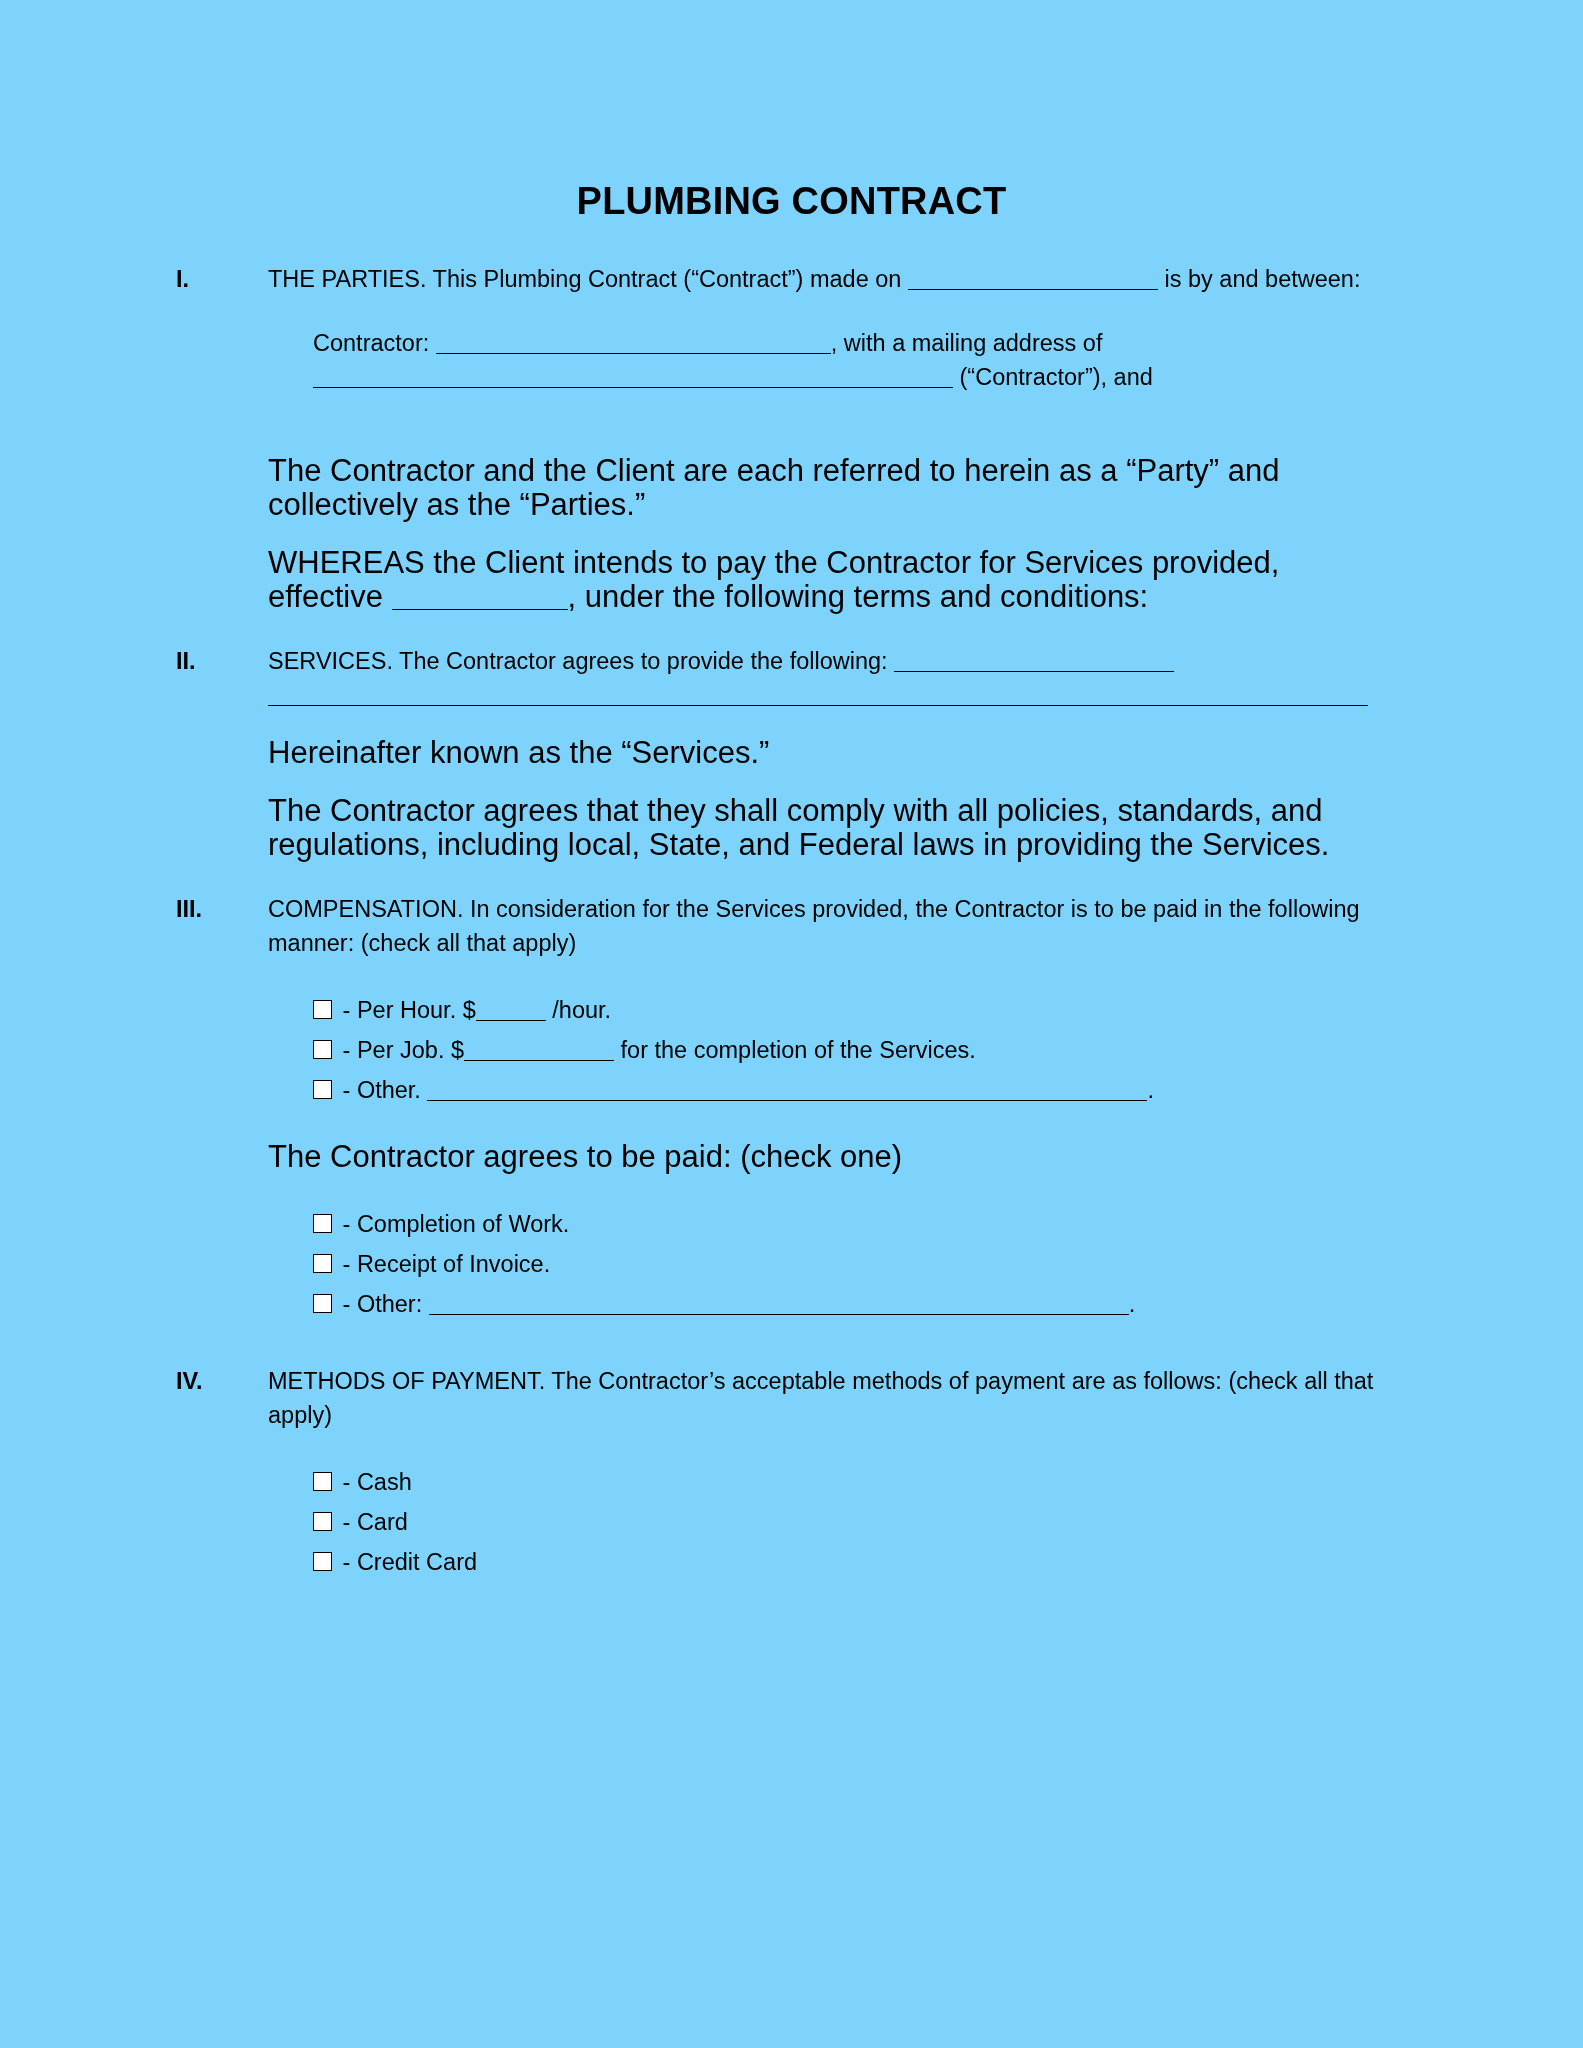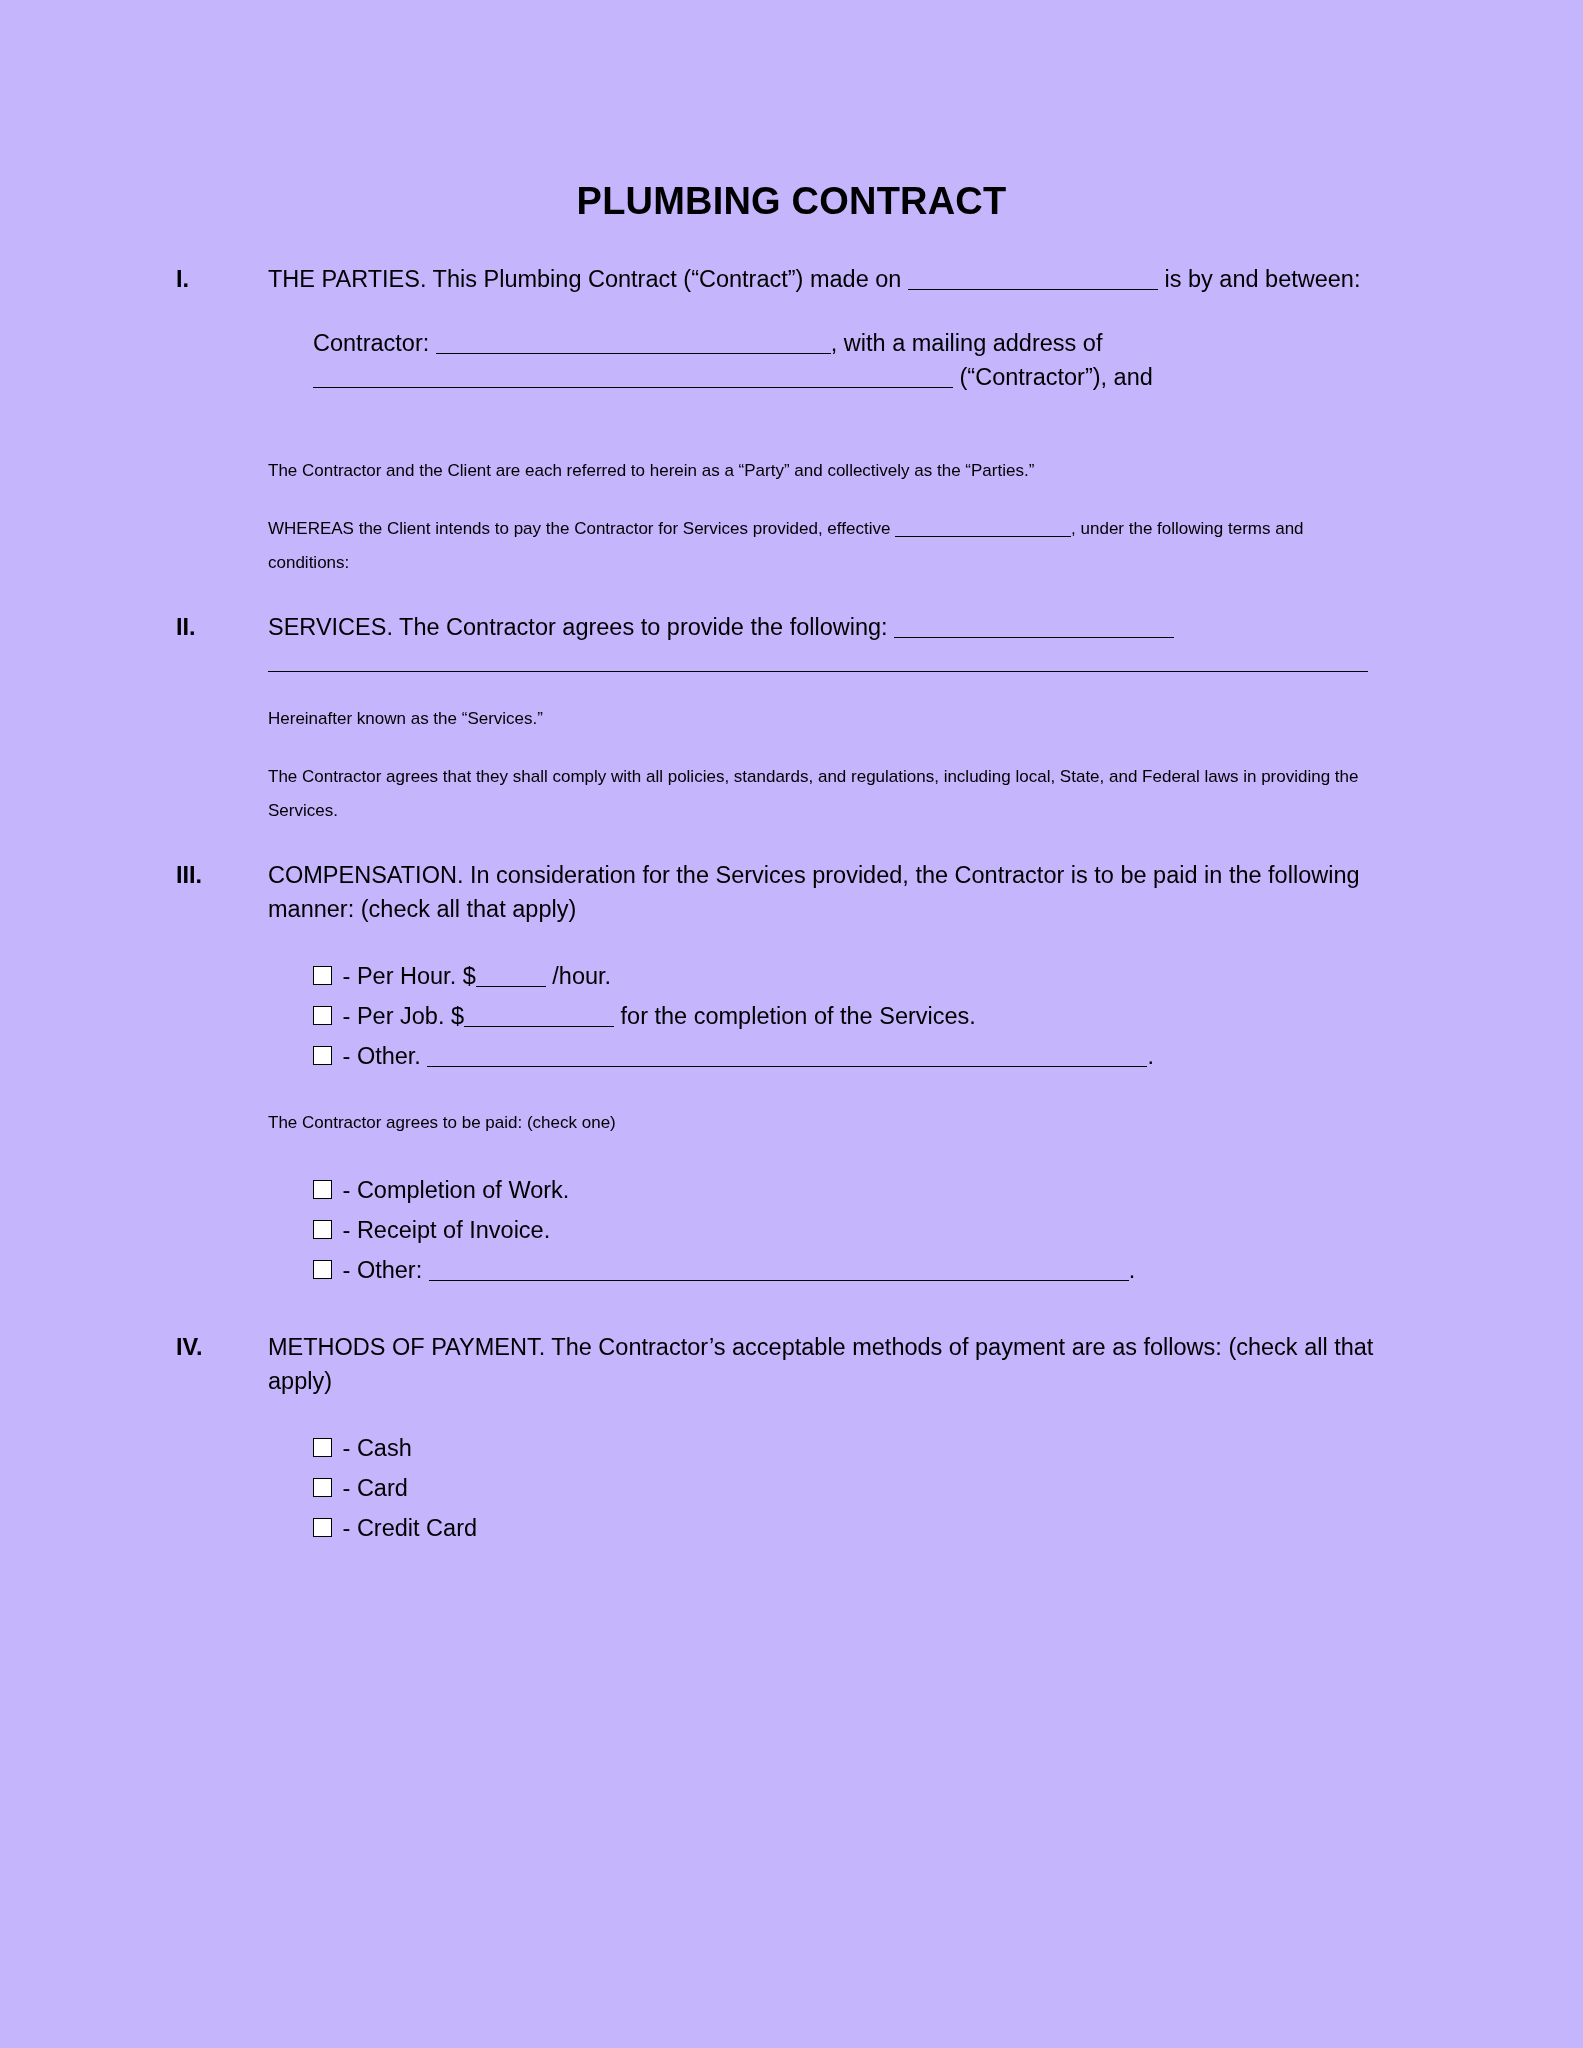--- a/index.html
+++ b/index.html
@@ -8,21 +8,21 @@
     background: #ffffff;
   }
   body {
     font-family: "Liberation Sans", sans-serif;
     color: #000000;
   }
   .page {
     position: relative;
     width: 1583px;
     height: 2048px;
-    background: #c4b5fd;
+    background: #7dd3fc;
     box-sizing: border-box;
     padding: 0;
     overflow: hidden;
   }
   .doc-title {
     text-align: center;
     font-size: 38px;
     font-weight: bold;
     letter-spacing: 0.2px;
     margin: 0;
@@ -48,21 +48,21 @@
     line-height: 34px;
     padding-top: 0;
   }
   .clause-body {
     flex: 1 1 auto;
     font-size: 23.5px;
     line-height: 34px;
     text-align: left;
   }
   .para {
-    font-size: 17px;
+    font-size: 31px;
     line-height: 34px;
     margin: 0;
     margin-left: 92px;
     text-align: left;
   }
   .indent-block {
     margin-left: 92px;
     padding-left: 45px;
     font-size: 23.5px;
     line-height: 34px;

